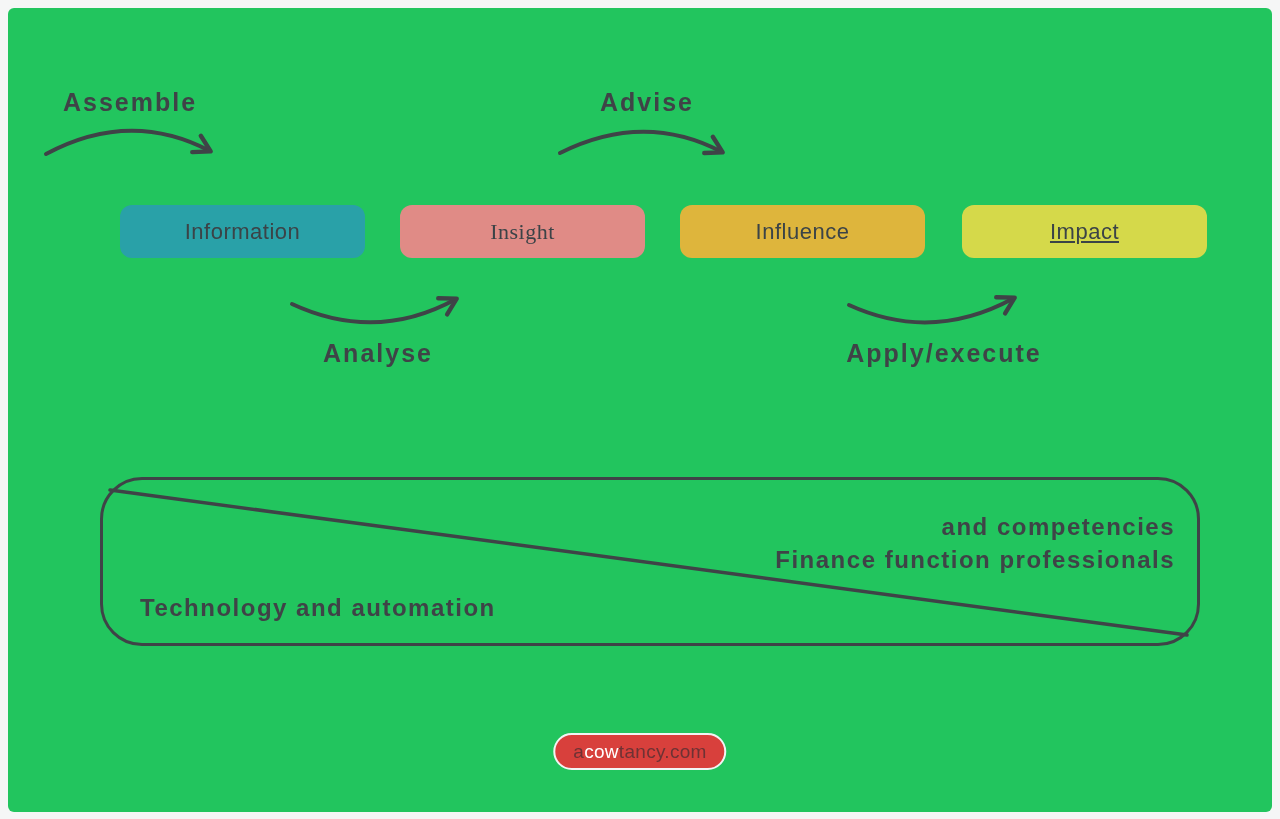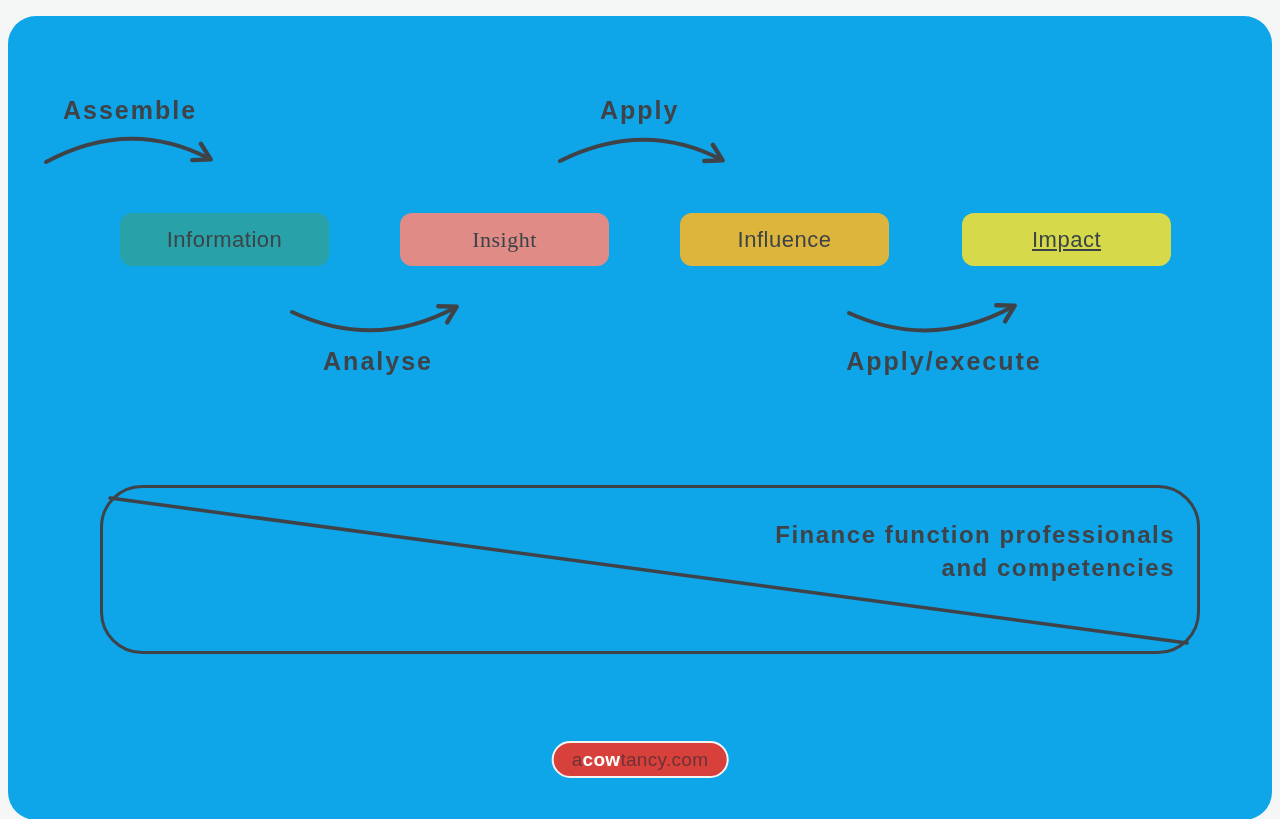--- a/index.html
+++ b/index.html
@@ -5,24 +5,24 @@
   * { margin: 0; padding: 0; box-sizing: border-box; }
   html, body { width: 1280px; height: 819px; }
   body {
     font-family: "Liberation Sans", sans-serif;
     background: #f5f6f6;
     position: relative;
     overflow: hidden;
   }
   .canvas {
     position: absolute;
-    left: 8px; top: 16px;
+    left: 8px; top: 8px;
     width: 1264px; height: 804px;
-    background: #0ea5e9;
-    border-radius: 28px;
+    background: #22c55e;
+    border-radius: 6px;
   }
   .arrows-svg {
     position: absolute;
     left: 0; top: 0;
     width: 1264px; height: 804px;
   }
   .flow-label {
     position: absolute;
     color: #3f4347;
     font-size: 25px;
@@ -30,21 +30,21 @@
     letter-spacing: 2px;
     white-space: nowrap;
   }
   .lbl-assemble { left: 55px; top: 80px; }
   .lbl-advise   { left: 592px; top: 80px; }
   .lbl-analyse  { left: 370px; top: 331px; transform: translateX(-50%); text-align: right; }
   .lbl-apply    { left: 936px; top: 331px; transform: translateX(-50%); }
   .stage {
     position: absolute;
     top: 197px;
-    width: 209px; height: 53px;
+    width: 245px; height: 53px;
     border-radius: 12px;
     display: flex;
     align-items: center;
     justify-content: center;
     color: #3b4347;
     font-size: 22px;
     letter-spacing: 0.5px;
   }
   .stage-0 { left: 112px; background: #29a1a8; }
   .stage-1 { left: 392px; background: #e08b86; font-family: Liberation Serif, serif; }
@@ -79,63 +79,64 @@
     border-radius: 19px;
     height: 37px;
     padding: 0 18px;
     display: flex;
     align-items: center;
     font-size: 19px;
     letter-spacing: 0.3px;
     white-space: nowrap;
   }
   .logo .dk { color: #6e3234; }
-  .logo .lt { color: #ffffff; font-weight: 700; }
+  .logo .lt { color: #ffffff; font-weight: 400; }
 </style>
 </head>
 <body>
 
 <div class="canvas">
 
   <svg class="arrows-svg" viewBox="0 0 1264 804" aria-hidden="true">
     <defs>
       <marker id="ah" markerWidth="6" markerHeight="6" refX="4.4" refY="3" orient="auto">
         <path d="M0.6,0.7 L4.6,3 L0.6,5.3" fill="none" stroke="#3f4347" stroke-width="1.1" stroke-linecap="round" stroke-linejoin="round"></path>
       </marker>
     </defs>
     <path d="M 38 146 Q 122 101 202 143" fill="none" stroke="#3f4347" stroke-width="4" stroke-linecap="round" marker-end="url(#ah)"></path>
     <path d="M 552 145 Q 636 103 714 144" fill="none" stroke="#3f4347" stroke-width="4" stroke-linecap="round" marker-end="url(#ah)"></path>
     <path d="M 284 296 Q 368 335 448 291" fill="none" stroke="#3f4347" stroke-width="4" stroke-linecap="round" marker-end="url(#ah)"></path>
     <path d="M 841 297 Q 924 335 1006 290" fill="none" stroke="#3f4347" stroke-width="4" stroke-linecap="round" marker-end="url(#ah)"></path>
     <path d="M 102 482 L 1179 627" fill="none" stroke="#3f4347" stroke-width="3.5" stroke-linecap="round"></path>
   </svg>
 
   <div class="flow-label lbl-assemble">Assemble</div>
-  <div class="flow-label lbl-advise">Apply</div>
+  <div class="flow-label lbl-advise">Advise</div>
   <div class="flow-label lbl-analyse">Analyse</div>
   <div class="flow-label lbl-apply">Apply/execute</div>
 
   <div class="stage stage-0">
     <span>Information</span>
   </div>
   <div class="stage stage-1">
     <span>Insight</span>
   </div>
   <div class="stage stage-2">
     <span>Influence</span>
   </div>
   <div class="stage stage-3">
     <span>Impact</span>
   </div>
 
   <div class="matrix"></div>
   <div class="matrix-label matrix-finance">
+    <div>and competencies</div>
     <div>Finance function professionals</div>
-    <div>and competencies</div>
   </div>
+  <div class="matrix-label matrix-tech">Technology and automation</div>
 
   <div class="logo">
     <span class="dk">a</span>
       <span class="lt">cow</span>
       <span class="dk">tancy.com</span>
   </div>
 
 </div>
 
 </body></html>

